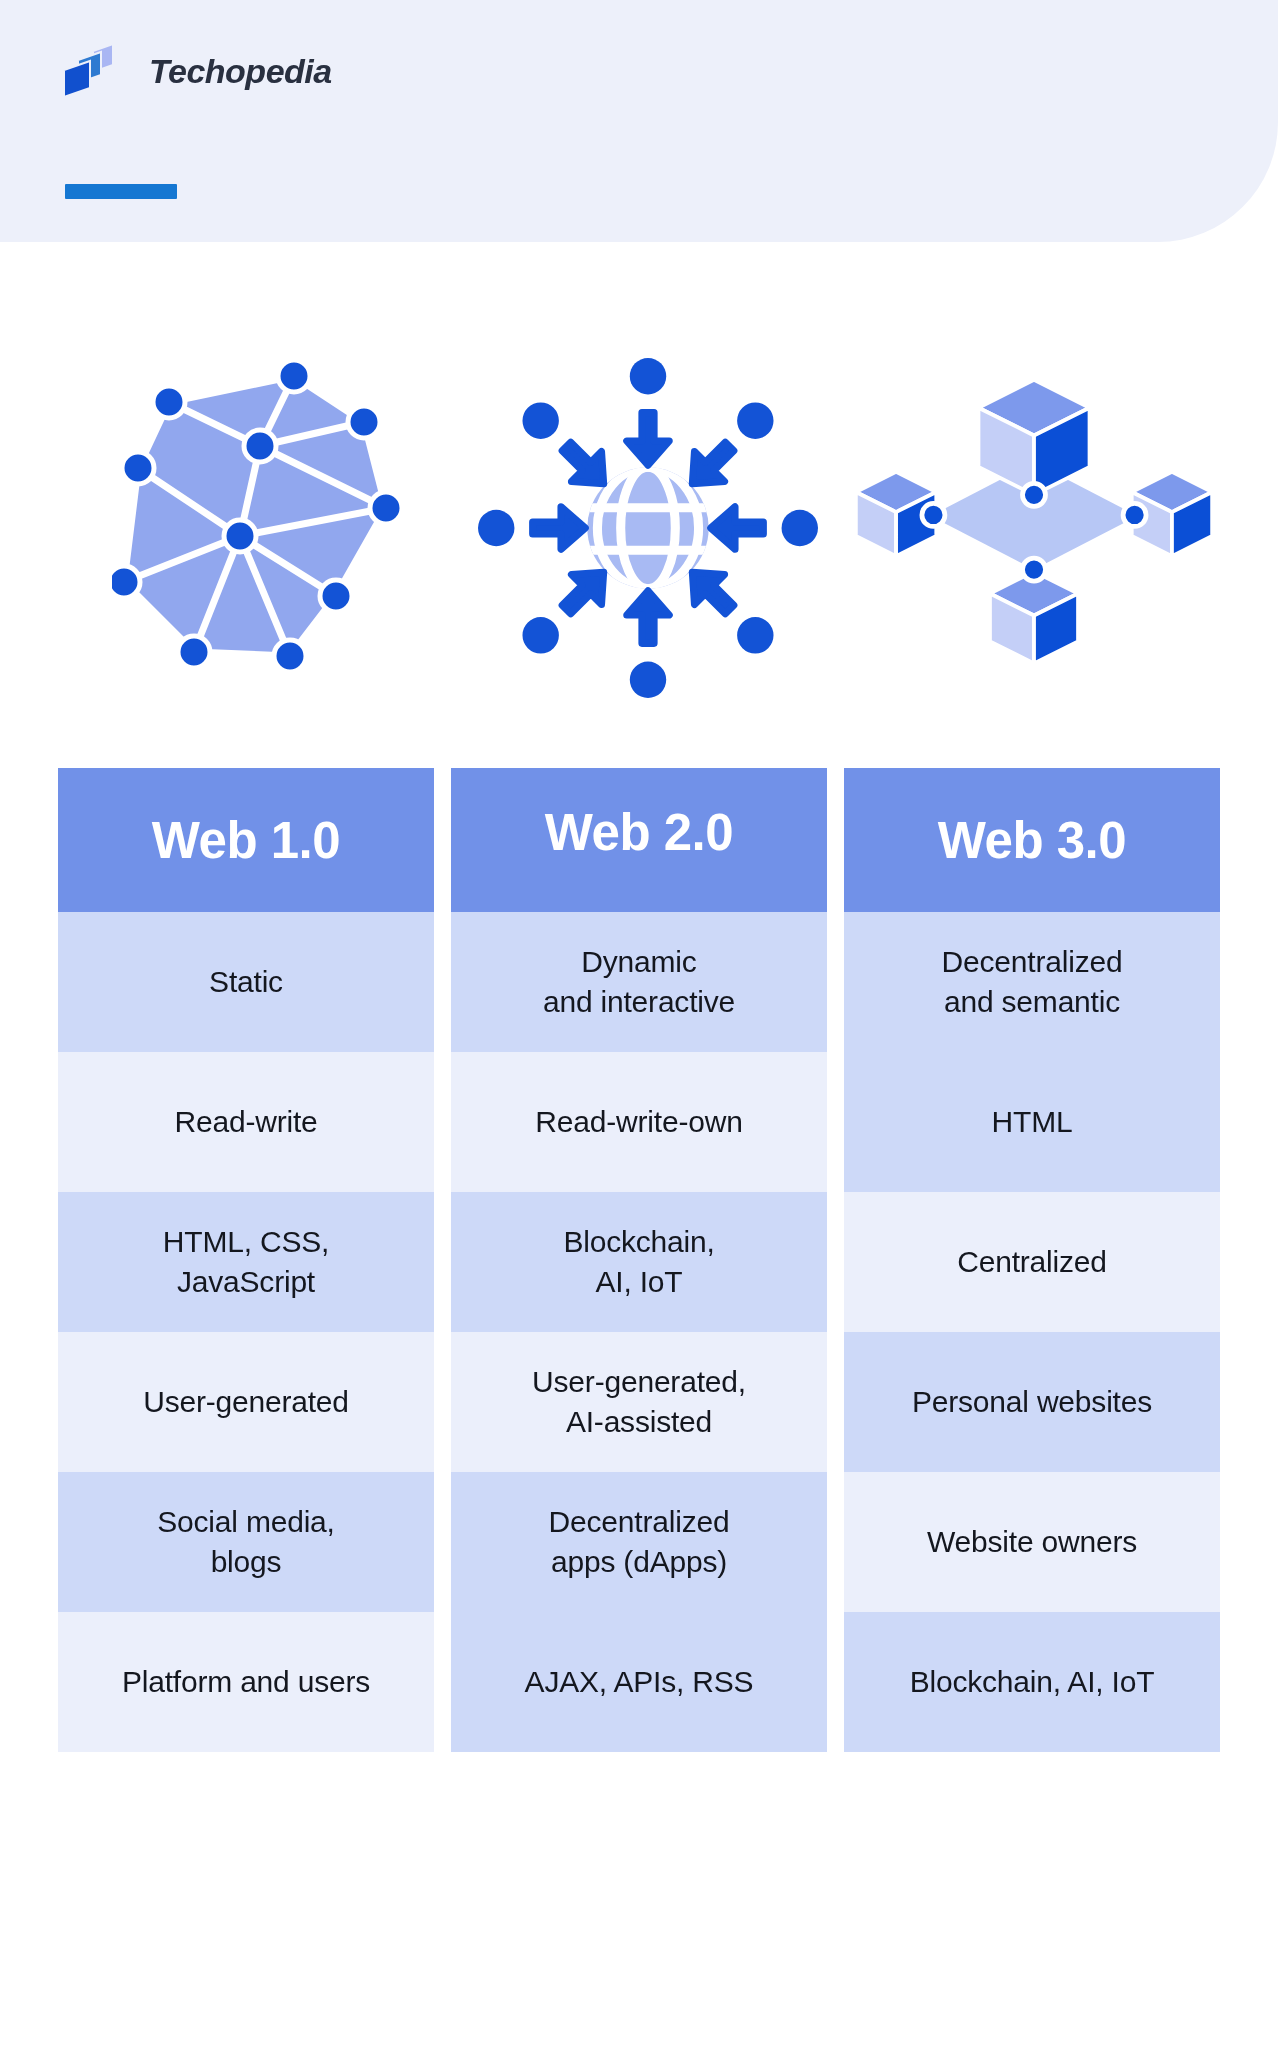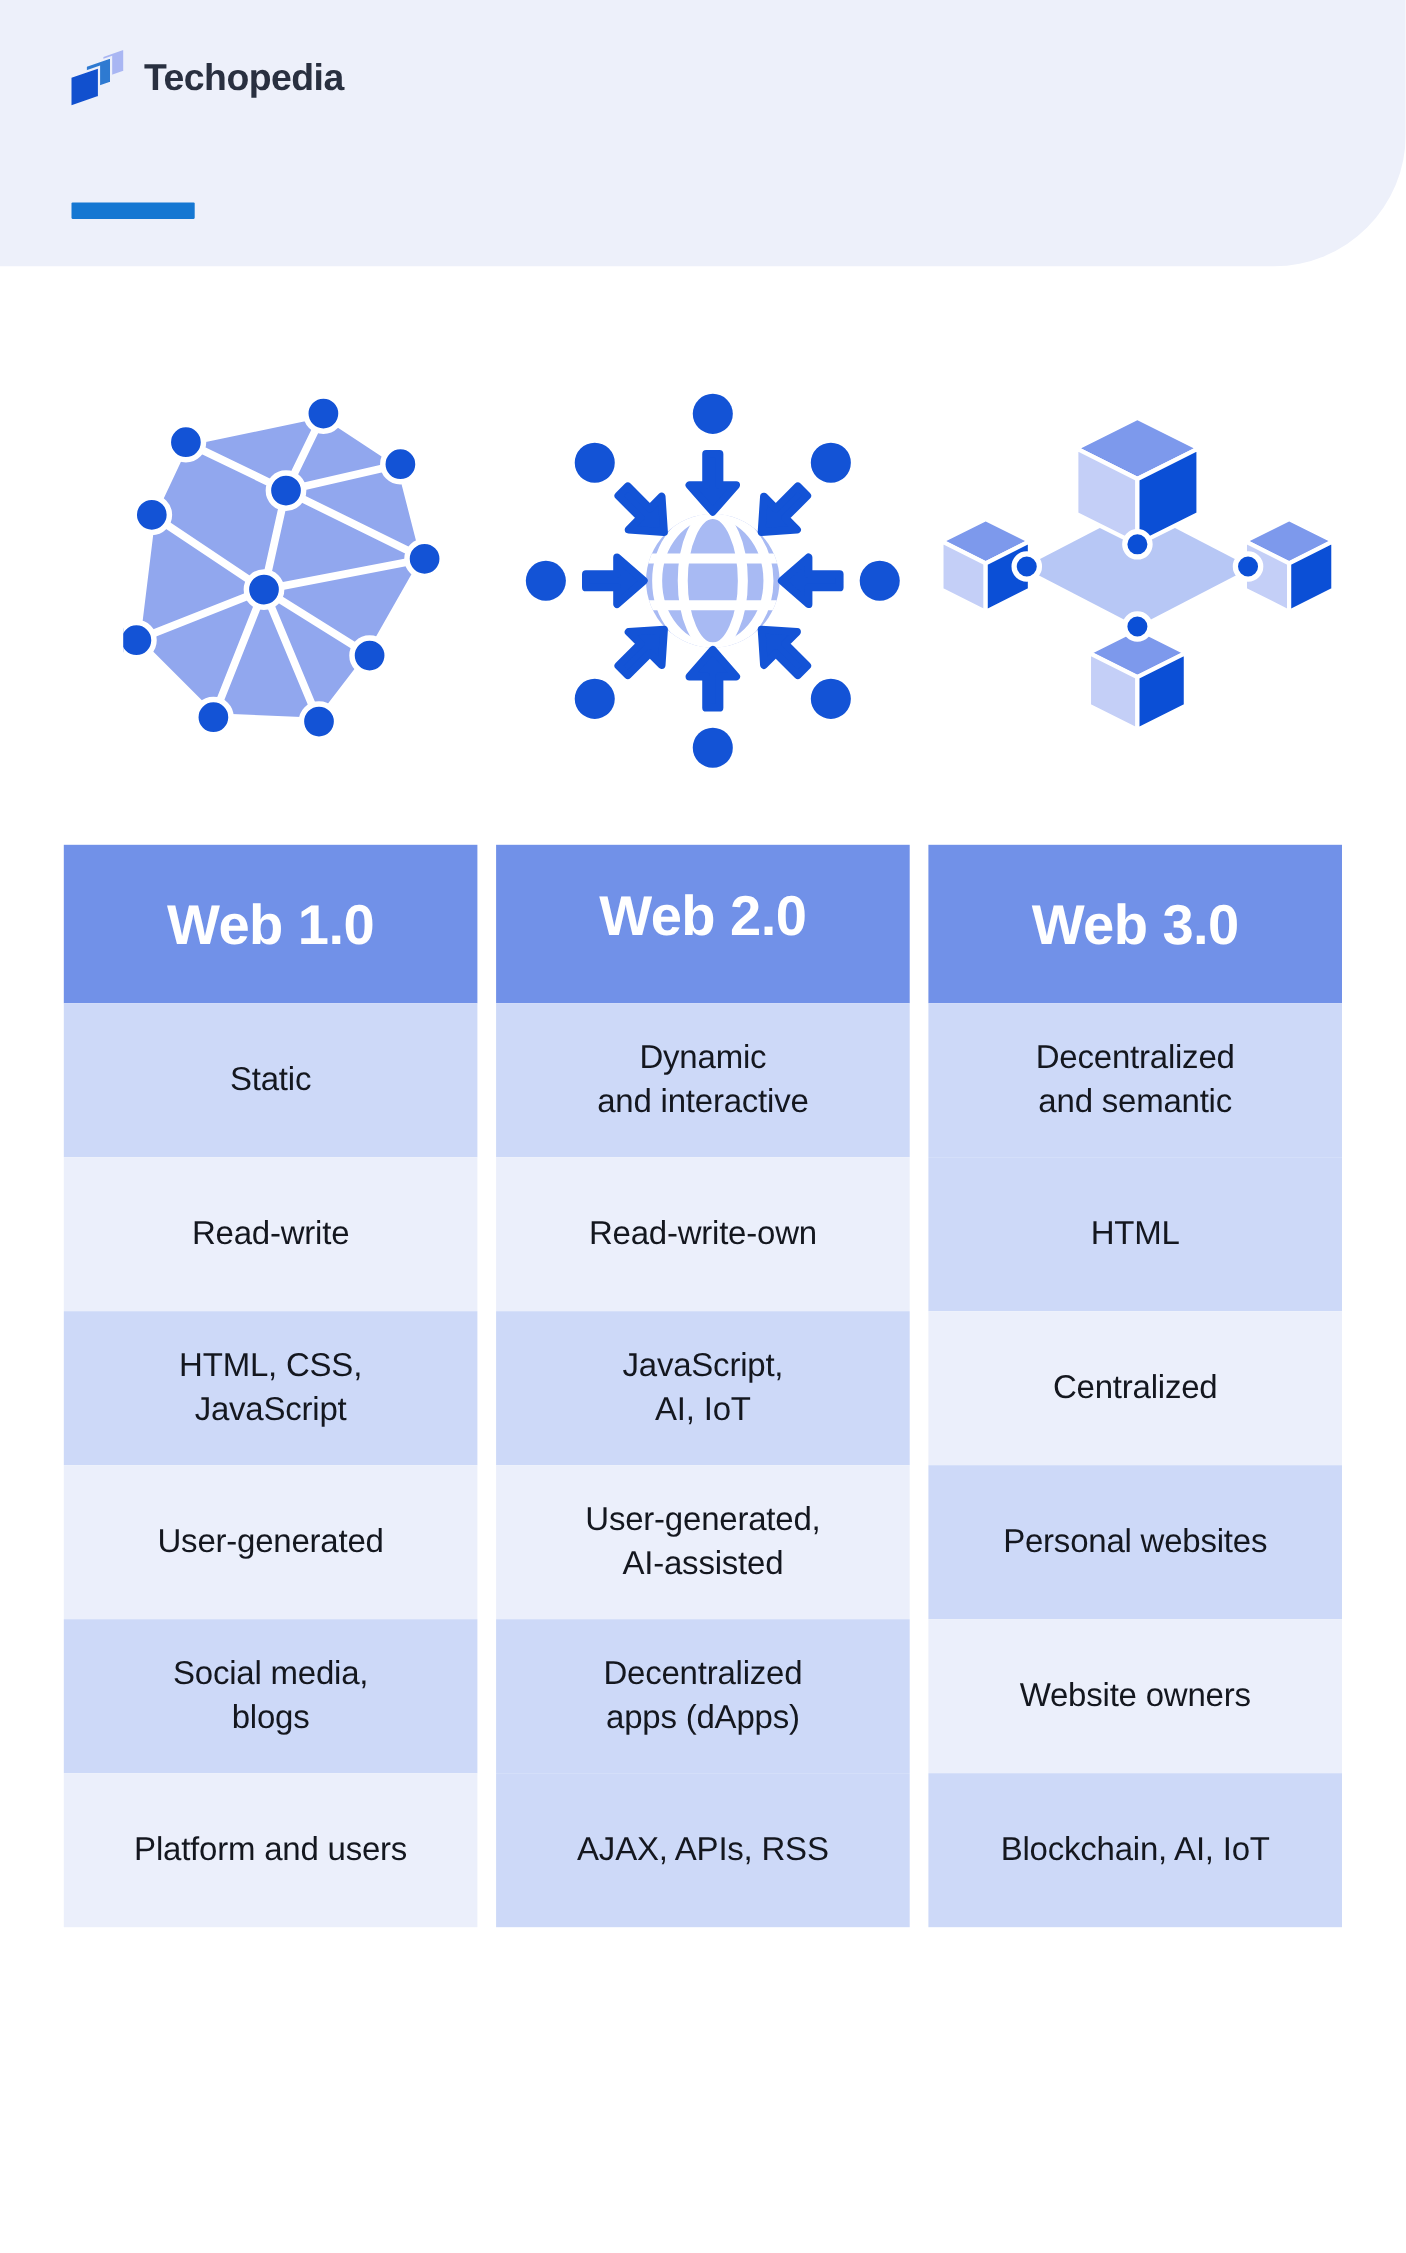--- a/index.html
+++ b/index.html
@@ -7,21 +7,21 @@
     position:relative; width:1278px; height:2048px; overflow:hidden;
     background:#ffffff; font-family:"Liberation Sans", sans-serif;
   }
   
   .hero {
     position:absolute; top:0; left:0; width:1278px; height:242px;
     background:#edf0fa; border-bottom-right-radius:120px;
   }
   .logo-row {
     position:absolute; left:62px; top:42px;
-    display:flex; align-items:center; gap:13px;
+    display:flex; align-items:center; gap:31px;font-style:italic;
   }
   .wordmark {
     font-size:34px; font-weight:700; color:#293040; letter-spacing:-0.5px;
   }
   .title {
     position:absolute; left:62px; top:100px;
     font-size:50px; font-weight:700; color:#0b0e14; letter-spacing:-1.5px;
   }
   .title-bar {
     position:absolute; left:65px; top:184px; width:112px; height:15px;
@@ -171,21 +171,21 @@
       <div class="td dark">Static</div>
       <div class="td dark">Dynamic
 and interactive</div>
       <div class="td dark">Decentralized
 and semantic</div>
       <div class="td light">Read-write</div>
       <div class="td light">Read-write-own</div>
       <div class="td dark">HTML</div>
       <div class="td dark">HTML, CSS,
 JavaScript</div>
-      <div class="td dark">JavaScript,
+      <div class="td dark">Blockchain,
 AI, IoT</div>
       <div class="td light">Centralized</div>
       <div class="td light">User-generated</div>
       <div class="td light">User-generated,
 AI-assisted</div>
       <div class="td dark">Personal websites</div>
       <div class="td dark">Social media,
 blogs</div>
       <div class="td dark">Decentralized
 apps (dApps)</div>

